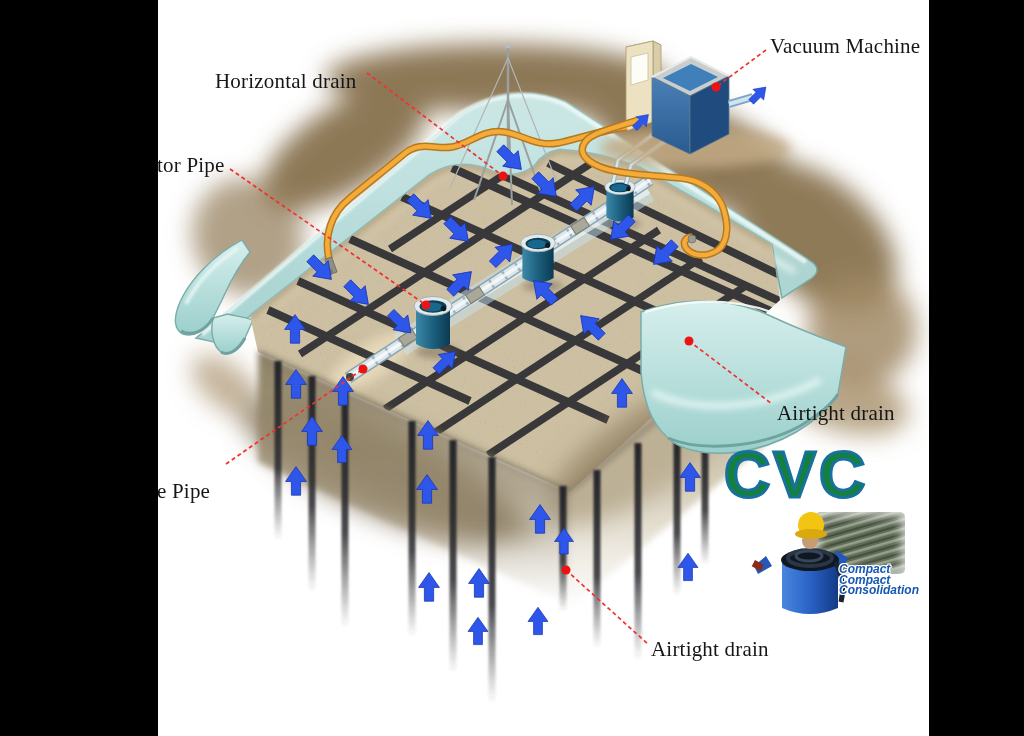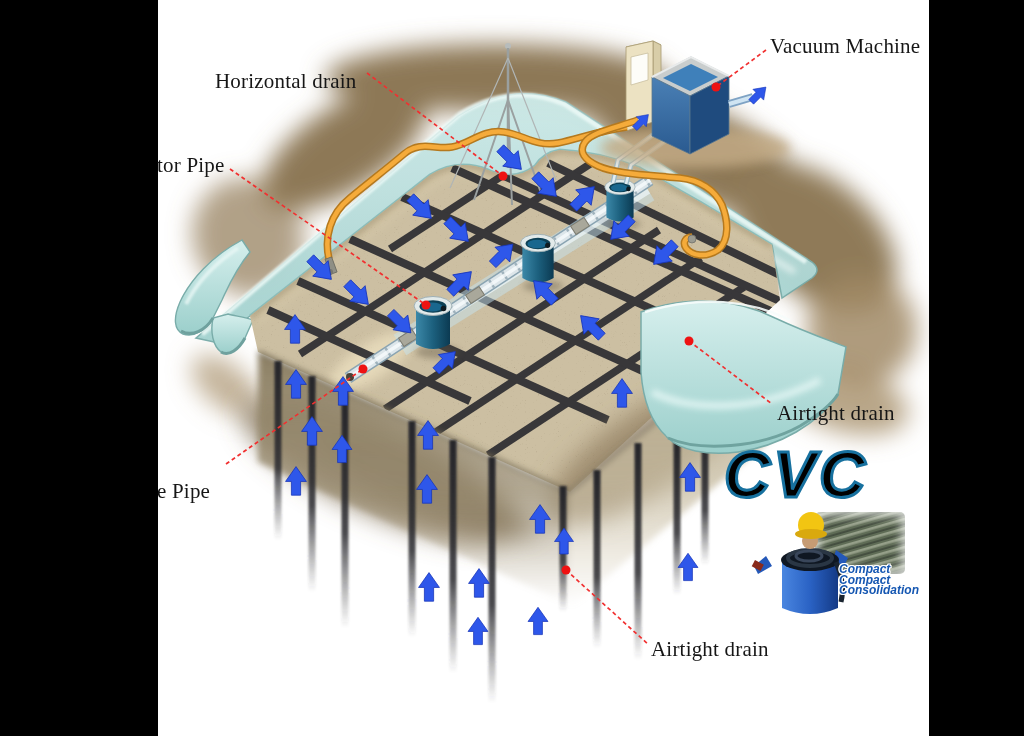--- a/index.html
+++ b/index.html
@@ -2,21 +2,21 @@
 <html><head>
 <meta charset="utf-8">
 <style>
   html,body{margin:0;padding:0;background:#000;}
   #stage{position:relative;width:1024px;height:736px;background:#000;overflow:hidden;}
   #canvas{position:absolute;left:158px;top:0;width:771px;height:736px;background:#fff;}
   #scene-svg{position:absolute;left:0;top:0;}
   .lbl{position:absolute;font-family:Liberation Serif, serif;font-size:21px;color:#161616;
        white-space:nowrap;letter-spacing:.2px;}
   #cvc-word{position:absolute;left:566px;top:438px;font-family:"Liberation Sans",sans-serif;
-       font-style:italic;font-weight:bold;font-size:64px;color:#000000;letter-spacing:3px;
+       font-weight:bold;font-size:64px;color:#15803d;letter-spacing:3px;
        -webkit-text-stroke:3px #17719f;}
   #cvc-tagline{position:absolute;left:681px;top:564px;font-family:"Liberation Sans",sans-serif;
        font-style:italic;font-weight:bold;font-size:12px;line-height:10.5px;color:#1557b2;
        text-shadow:-1px -1px 0 #fff,1px -1px 0 #fff,-1px 1px 0 #fff,1px 1px 0 #fff,
                    -1px 0 0 #fff,1px 0 0 #fff,0 -1px 0 #fff,0 1px 0 #fff;}
 </style>
 </head>
 <body>
 
 <div id="stage">

